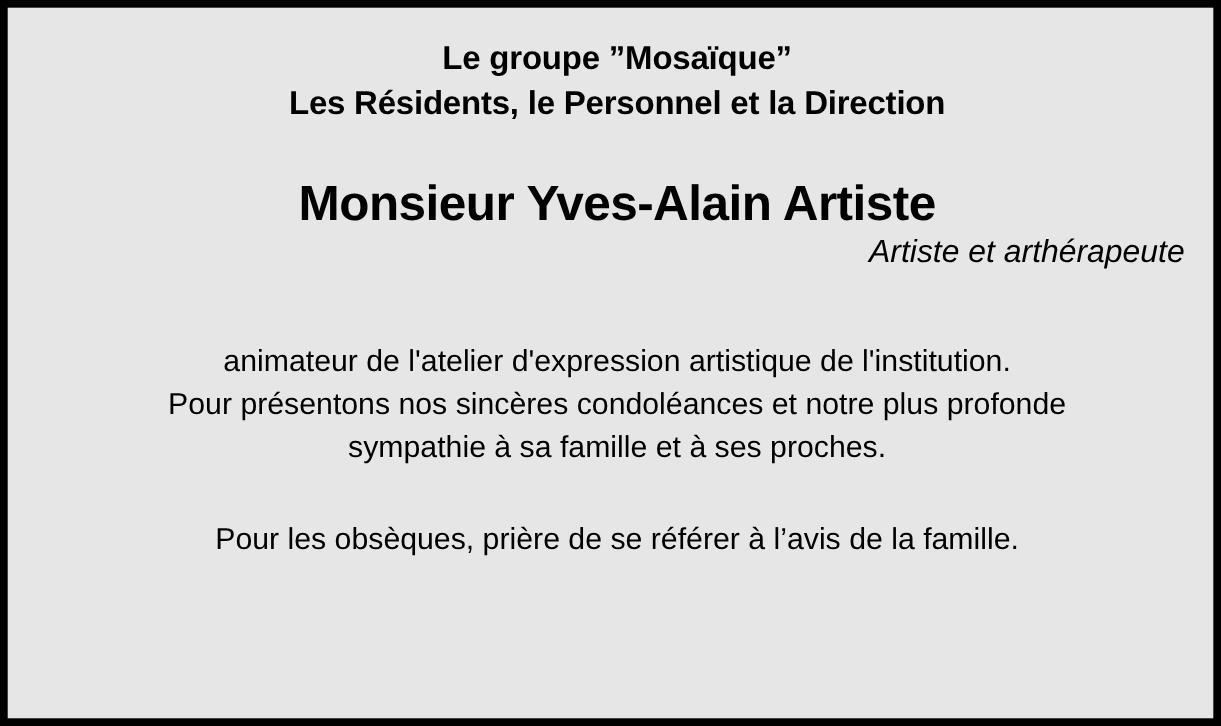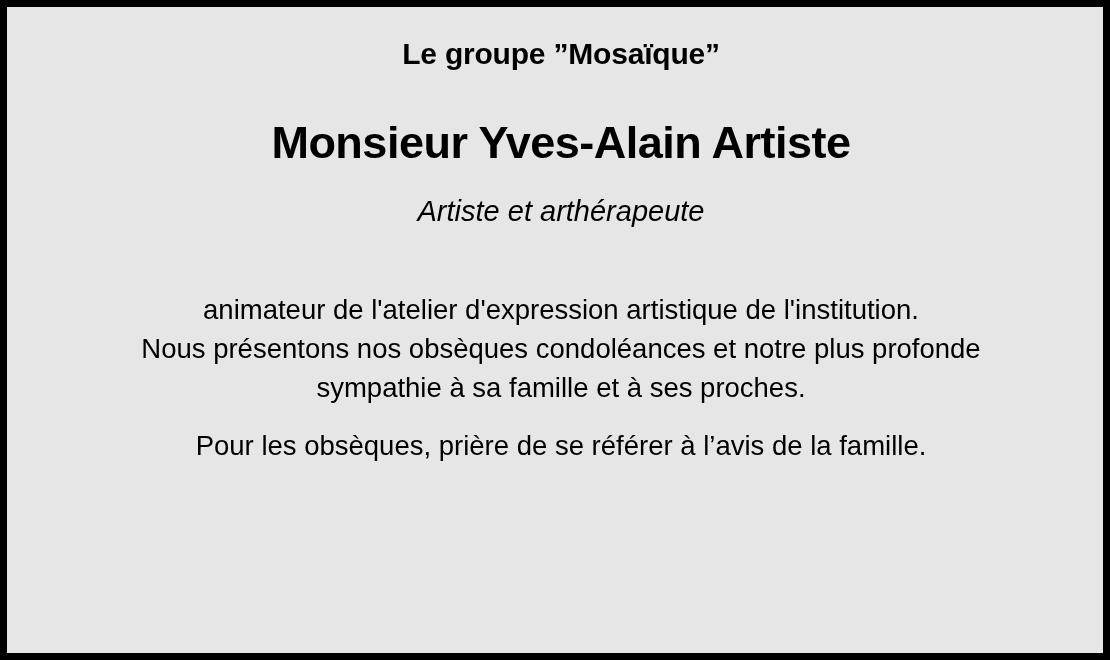--- a/index.html
+++ b/index.html
@@ -41,51 +41,52 @@
     font-weight: bold;
     font-size: 45px;
     line-height: 1.2;
     margin-top: 42px;
     letter-spacing: -0.5px;
   }
   .role {
     font-style: italic;
     font-size: 29px;
     line-height: 1.2;
-    margin-top: 24px;
+    text-align: right;
   }
   .body-block {
     font-size: 27.5px;
     line-height: 1.42;
     margin-top: 61px;
   }
   .body-line {
     display: block;
   }
   .closing {
     font-size: 27.5px;
     line-height: 1.4;
-    margin-top: 20px;
+    margin-top: 46px;
   }
 </style>
 </head>
 <body>
 
 <div class="notice">
 
   <div class="header-block">
     <span class="header-line">Le groupe ”Mosaïque”</span>
+    <span class="header-line">Les Résidents, le Personnel et la Direction</span>
   </div>
 
 
   <div class="deceased-name">Monsieur Yves-Alain Artiste</div>
 
   <div class="role">Artiste et arthérapeute</div>
 
   <div class="body-block">
     <span class="body-line">animateur de l'atelier d'expression artistique de l'institution.</span>
-    <span class="body-line">Nous présentons nos obsèques condoléances et notre plus profonde</span>
+    <span class="body-line">Pour présentons nos sincères condoléances et notre plus profonde</span>
     <span class="body-line">sympathie à sa famille et à ses proches.</span>
   </div>
 
   <div class="closing">Pour les obsèques, prière de se référer à l’avis de la famille.</div>
 
 </div>
 
 </body></html>

